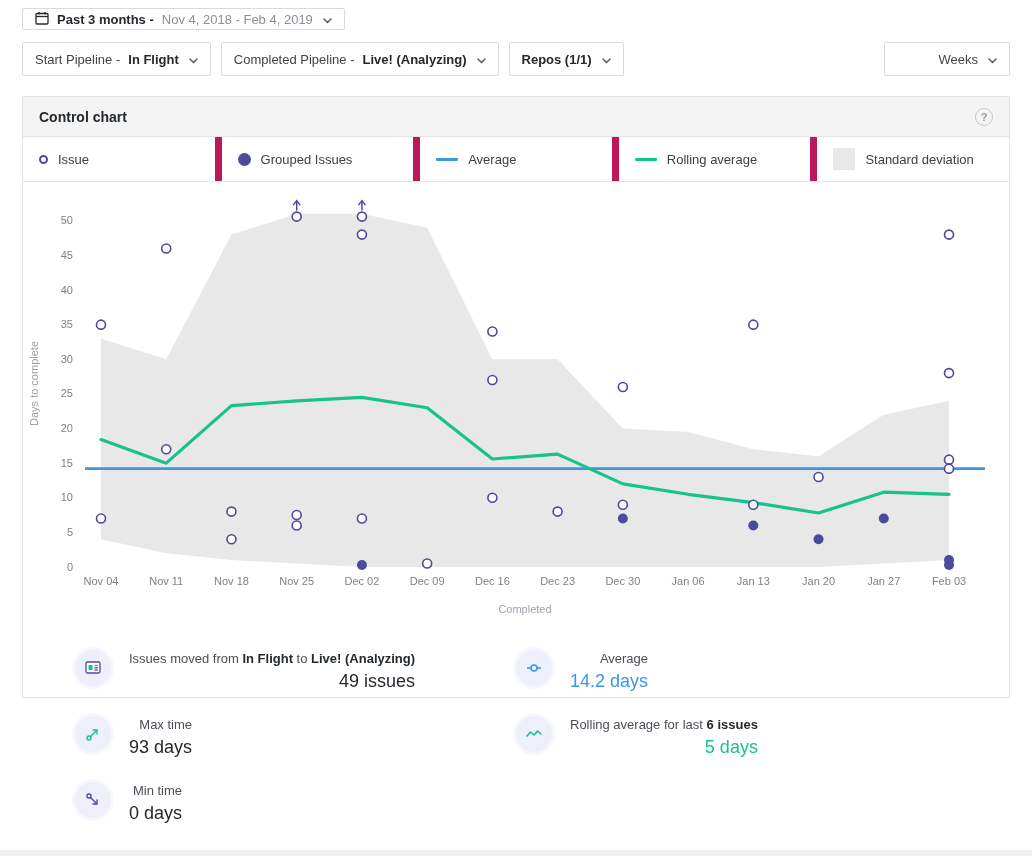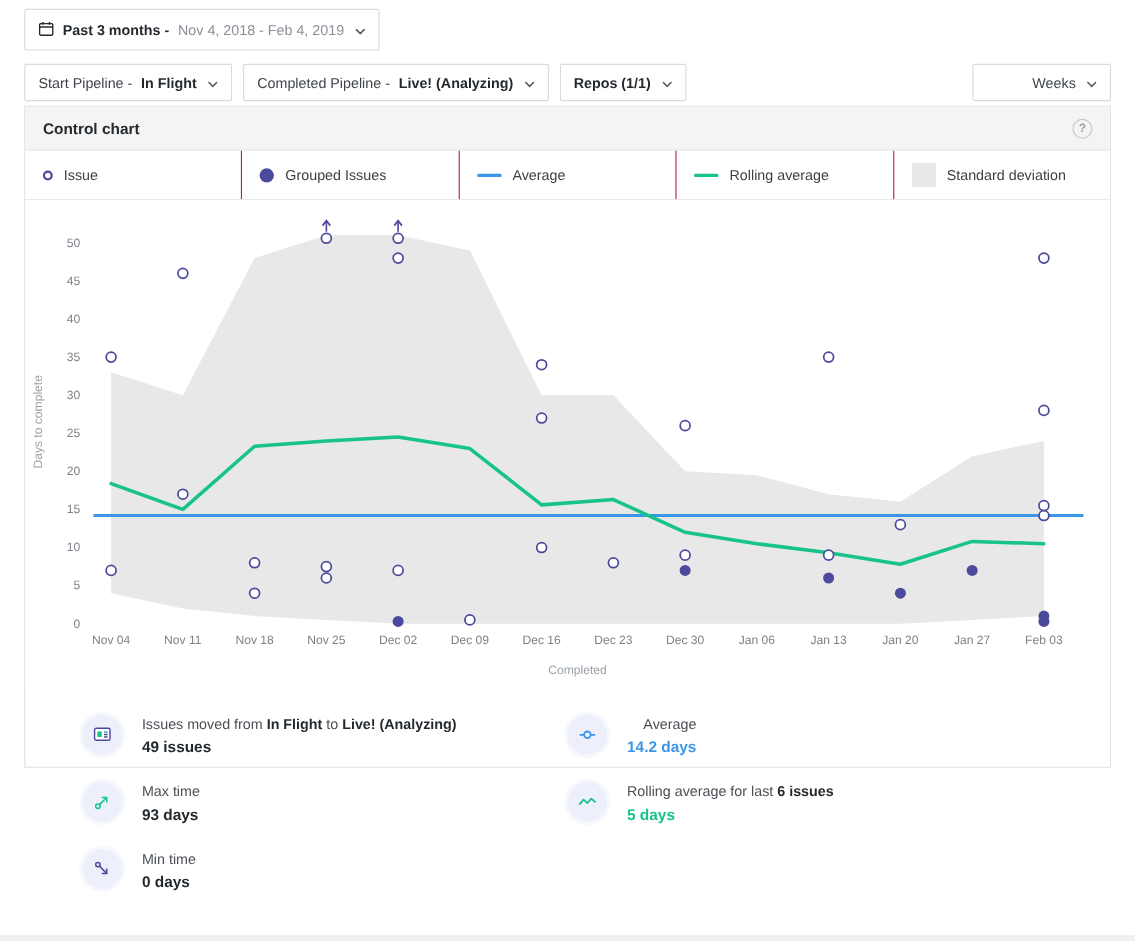--- a/index.html
+++ b/index.html
@@ -14,21 +14,21 @@
   }
   
   .topbar { padding:8px 22px 0 22px; }
   .filterbar { display:flex; gap:10px; margin:12px 22px 0 22px; align-items:center; }
   .btn {
     display:inline-flex; align-items:center; gap:8px;
     background:#fff; border:1px solid #d8dadd; border-radius:2px;
     padding:0 12px; font-size:13px; color:#3f444a; cursor:pointer;
     font-family:inherit; white-space:nowrap;
   }
-  .btn.h30 { height:38px; }
+  .btn.h30 { height:22px; }
   .btn.h34 { height:34px; }
   .btn b { color:#24292e; }
   .btn .muted { color:#8a9097; }
   .btn-right { margin-left:auto; }
   .chev { flex:0 0 auto; margin-left:2px; }
   
   .panel {
     position:absolute; left:22px; right:22px; top:96px; height:602px;
     border:1px solid #e1e2e4; background:#fff;
   }
@@ -39,21 +39,21 @@
   .panel-title { font-size:14px; font-weight:bold; color:#24292e; }
   .help-badge {
     width:18px; height:18px; border:1px solid #c3c8cd; border-radius:50%;
     color:#9aa0a6; font-size:11px; font-weight:bold;
     display:flex; align-items:center; justify-content:center; cursor:pointer; background:#f4f4f4;
   }
   
   .legend { display:flex; border-bottom:1px solid #e6e7e9; background:#fff; }
   .legend-cell {
     flex:1; display:flex; align-items:center; gap:10px;
-    padding:0 16px; height:44px; border-right:1px solid #be185d;
+    padding:0 16px; height:44px; border-right:7px solid #be185d;
     font-size:13px; color:#3c4146; cursor:pointer;
   }
   .legend-cell:last-child { border-right:none; }
   .mk-open   { width:9px; height:9px; border:2px solid #4c4a9c; border-radius:50%; background:#fff; flex:0 0 auto; }
   .mk-filled { width:13px; height:13px; border-radius:50%; background:#4c4a9c; flex:0 0 auto; }
   .mk-line   { width:22px; height:3px; border-radius:1px; background:#3b96e8; flex:0 0 auto; }
   .mk-swatch { width:22px; height:22px; background:#e6e6e6; flex:0 0 auto; }
   
   .chart-wrap { background:#fff; }
   #control-chart-svg { display:block; }
@@ -69,21 +69,21 @@
   .stat-col-right { padding-left:0; }
   .stat-row { display:flex; align-items:flex-start; gap:18px; margin-bottom:24px; }
   .stat-icon {
     width:36px; height:36px; border-radius:50%; background:#edeffb;
     display:flex; align-items:center; justify-content:center; flex:0 0 auto;
     box-shadow:0 0 0 3px #f7f8fd;
   }
   .stat-text { padding-top:1px; }
   .stat-label { font-size:13px; color:#4a4f55; margin-bottom:5px;text-align:right; }
   .stat-label b { color:#24292e; }
-  .stat-value { font-size:14px; font-weight:bold; color:#24292e; }
+  .stat-value { font-size:18px; font-weight:normal; color:#24292e;text-align:right; }
   
   .next-strip { position:absolute; left:0; right:0; bottom:0; height:6px; background:#f0f0f0; }
 </style>
 </head>
 <body>
 
 <div class="topbar">
   <button class="btn h30">
     <span>
       <svg width="14" height="14" viewBox="0 0 14 14">

